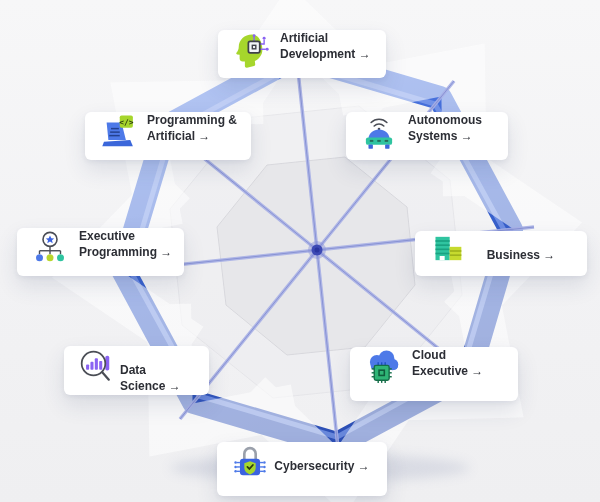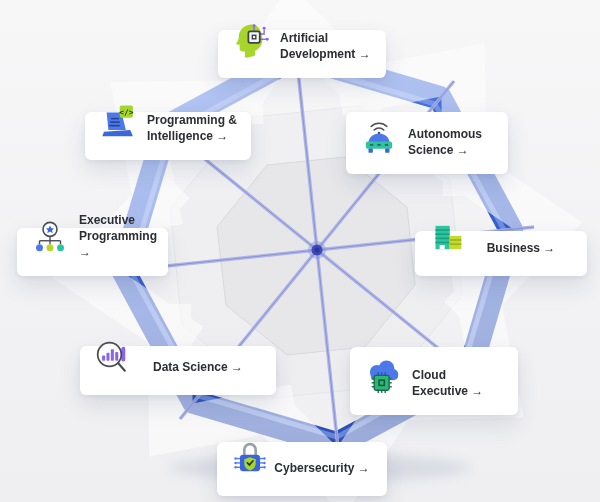--- a/index.html
+++ b/index.html
@@ -5,34 +5,34 @@
   html,body{margin:0;padding:0;background:#e9e9ec;}
   .stage{
     position:relative;width:600px;height:502px;overflow:hidden;
     background:linear-gradient(180deg,#f7f7f8 0%,#f2f2f4 55%,#efeff1 100%);
     font-family:"Liberation Sans","DejaVu Sans",sans-serif;
   }
   .wheel-svg{position:absolute;left:0;top:0;}
   .card{
     position:absolute;background:#ffffff;border-radius:6px;
     box-shadow:0 10px 22px rgba(45,60,100,.12),0 2px 5px rgba(45,60,100,.07);
-    display:flex;align-items:flex-end;padding:0 8px 16px 10px;box-sizing:border-box;
+    display:flex;align-items:flex-start;padding:0 8px 16px 10px;box-sizing:border-box;
     cursor:pointer;z-index:5;
   }
   .icon-box{flex:0 0 46px;display:flex;align-items:center;justify-content:center;}
   .label{color:#2c2e35;font-size:12px;font-weight:700;line-height:16px;letter-spacing:0;}
-  .one-line .label{margin:4px auto;padding-right:8px;}
+  .one-line .label{margin:16px auto;padding-right:8px;}
   .two-line .label{margin-left:6px;}
   .c-ai{left:218px;top:30px;width:168px;height:48px}
   .c-prog{left:85px;top:112px;width:166px;height:48px}
-  .c-auto{left:346px;top:112px;width:162px;height:62px}
-  .c-exec{left:17px;top:228px;width:151px;height:48px}
+  .c-auto{left:346px;top:112px;width:162px;height:48px}
+  .c-exec{left:17px;top:228px;width:167px;height:48px}
   .c-biz{left:415px;top:231px;width:172px;height:45px}
-  .c-data{left:80px;top:346px;width:196px;height:49px}
-  .c-cloud{left:350px;top:347px;width:168px;height:68px}
+  .c-data{left:64px;top:346px;width:145px;height:49px}
+  .c-cloud{left:350px;top:347px;width:168px;height:54px}
   .c-cyber{left:217px;top:442px;width:170px;height:54px}
 </style>
 </head>
 <body>
 
 <div class="stage">
 
   <svg class="wheel-svg" width="600" height="502" viewBox="0 0 600 502">
     <defs>
       <linearGradient id="ringGrad" x1="0" y1="0" x2="0.25" y2="1">
@@ -126,21 +126,21 @@
             <path d="M15 23h11"></path>
             <path d="M14 27h12"></path>
         </g>
         <path d="M8 34l30-2 3 7H6z" fill="#3b67da"></path>
         <rect x="26" y="4" width="15" height="14" rx="2" fill="#a6d62c"></rect>
         <text x="33.5" y="14.5" font-size="9" font-weight="bold" fill="#2c3a10" text-anchor="middle" font-family="DejaVu Sans Mono, monospace">&lt;/&gt;</text>
       </svg>
     </span>
     <span class="label">
       <span>Programming &amp;</span><br>
-      <span>Intelligence →</span>
+      <span>Artificial →</span>
     </span>
   </div>
 
   <div class="card two-line c-auto">
     <span class="icon-box">
       <svg width="42" height="42" viewBox="0 0 48 48">
         <g stroke="#4a4d55" stroke-width="1.8" fill="none" stroke-linecap="round">
           <path d="M15 12a13 13 0 0 1 18 0"></path>
           <path d="M18.5 16a8 8 0 0 1 11 0"></path>
         </g>
@@ -151,21 +151,21 @@
           <path d="M13.5 33h4"></path>
             <path d="M22 33h4"></path>
             <path d="M30.5 33h4"></path>
         </g>
         <rect x="12" y="37" width="5" height="5" rx="1" fill="#3b67da"></rect>
         <rect x="31" y="37" width="5" height="5" rx="1" fill="#3b67da"></rect>
       </svg>
     </span>
     <span class="label">
       <span>Autonomous</span><br>
-      <span>Science →</span>
+      <span>Systems →</span>
     </span>
   </div>
 
   <div class="card two-line c-exec">
     <span class="icon-box">
       <svg width="42" height="42" viewBox="0 0 48 48">
         <g stroke="#4a4d55" stroke-width="1.6" fill="none">
           <path d="M24 21v5"></path>
             <path d="M12 26h24"></path>
           <path d="M12 26v4"></path>

